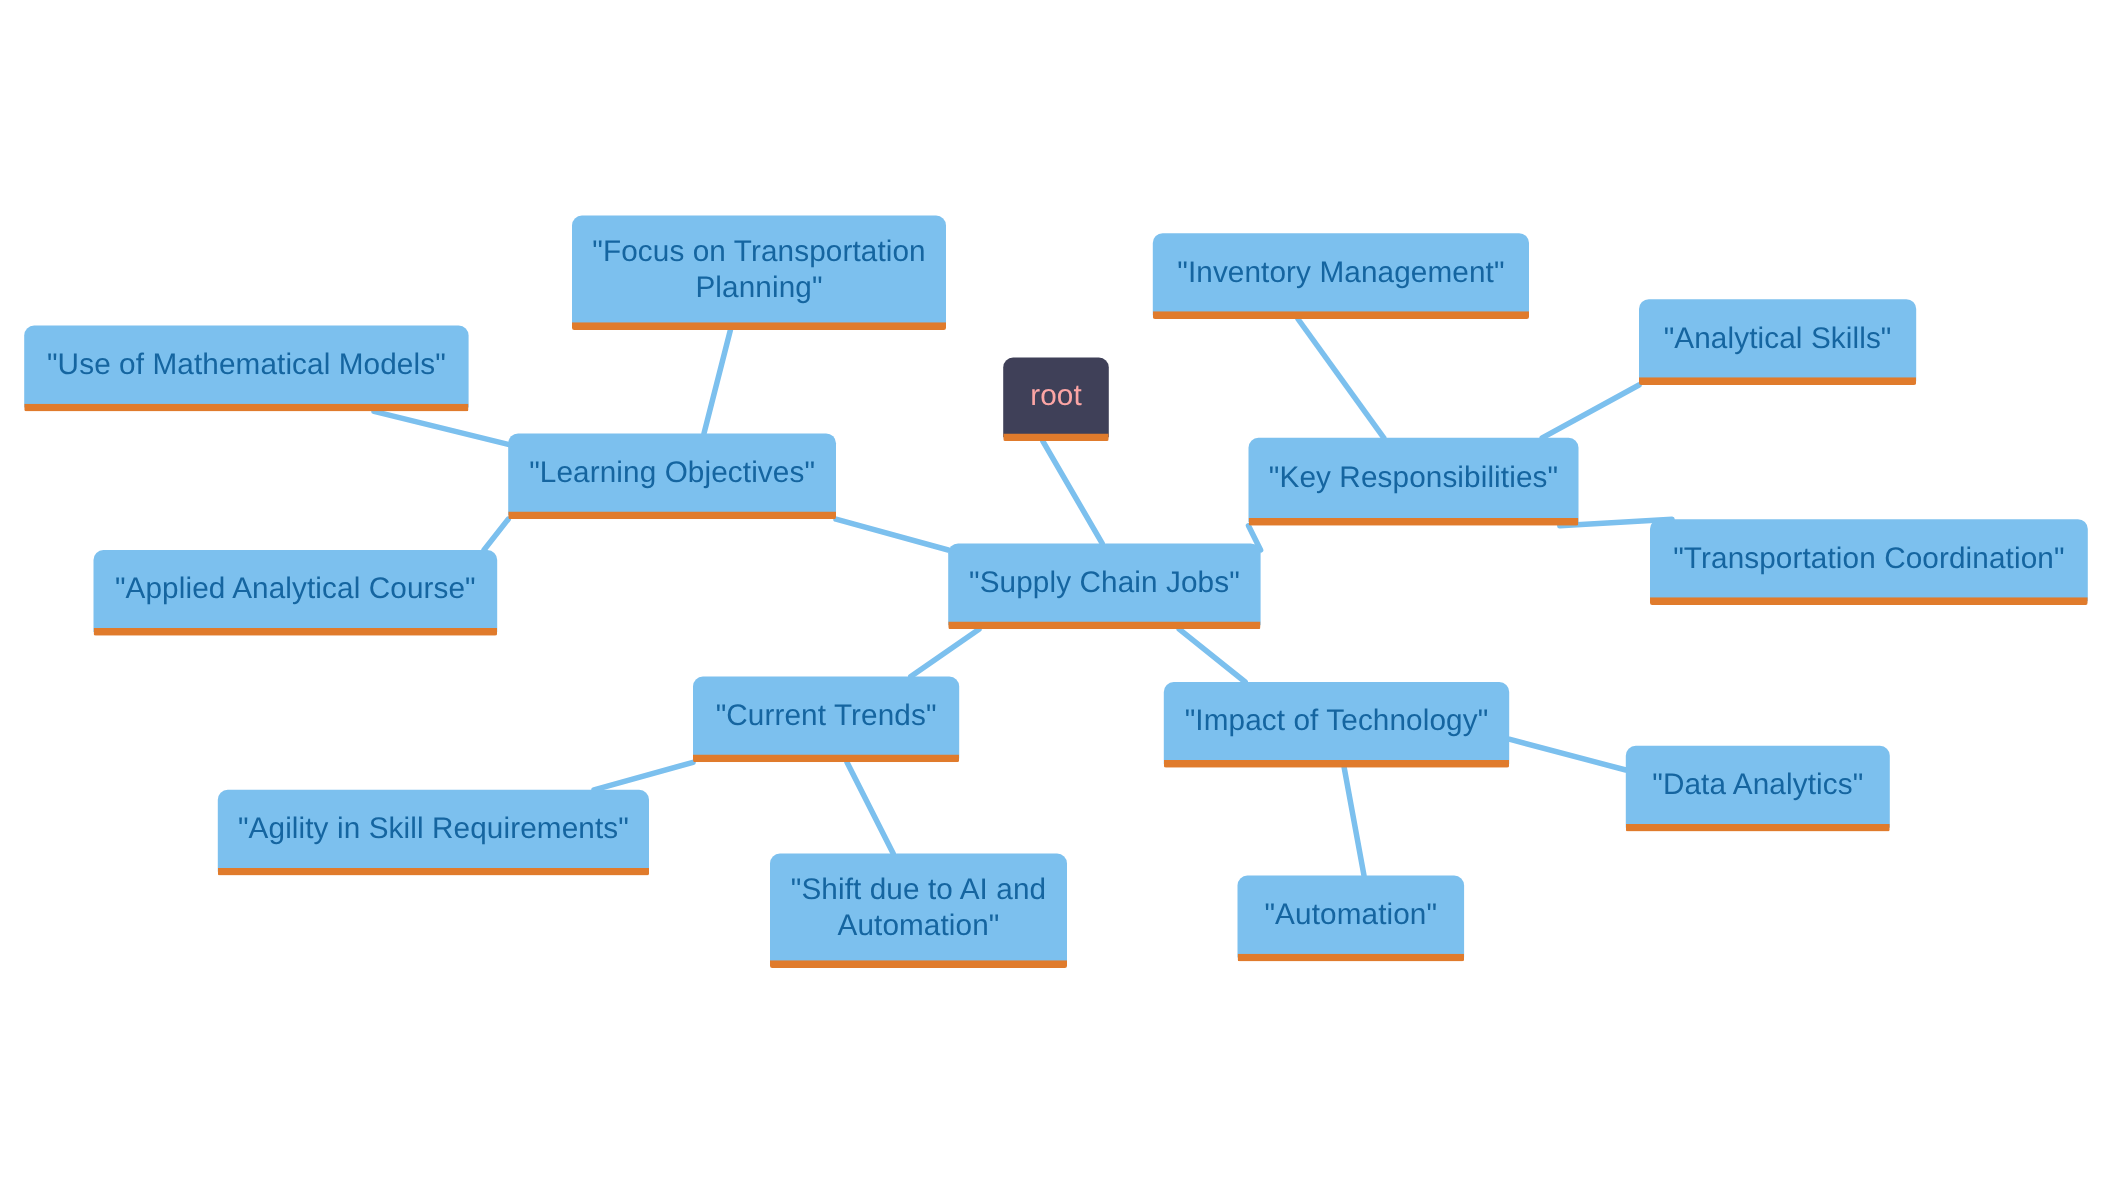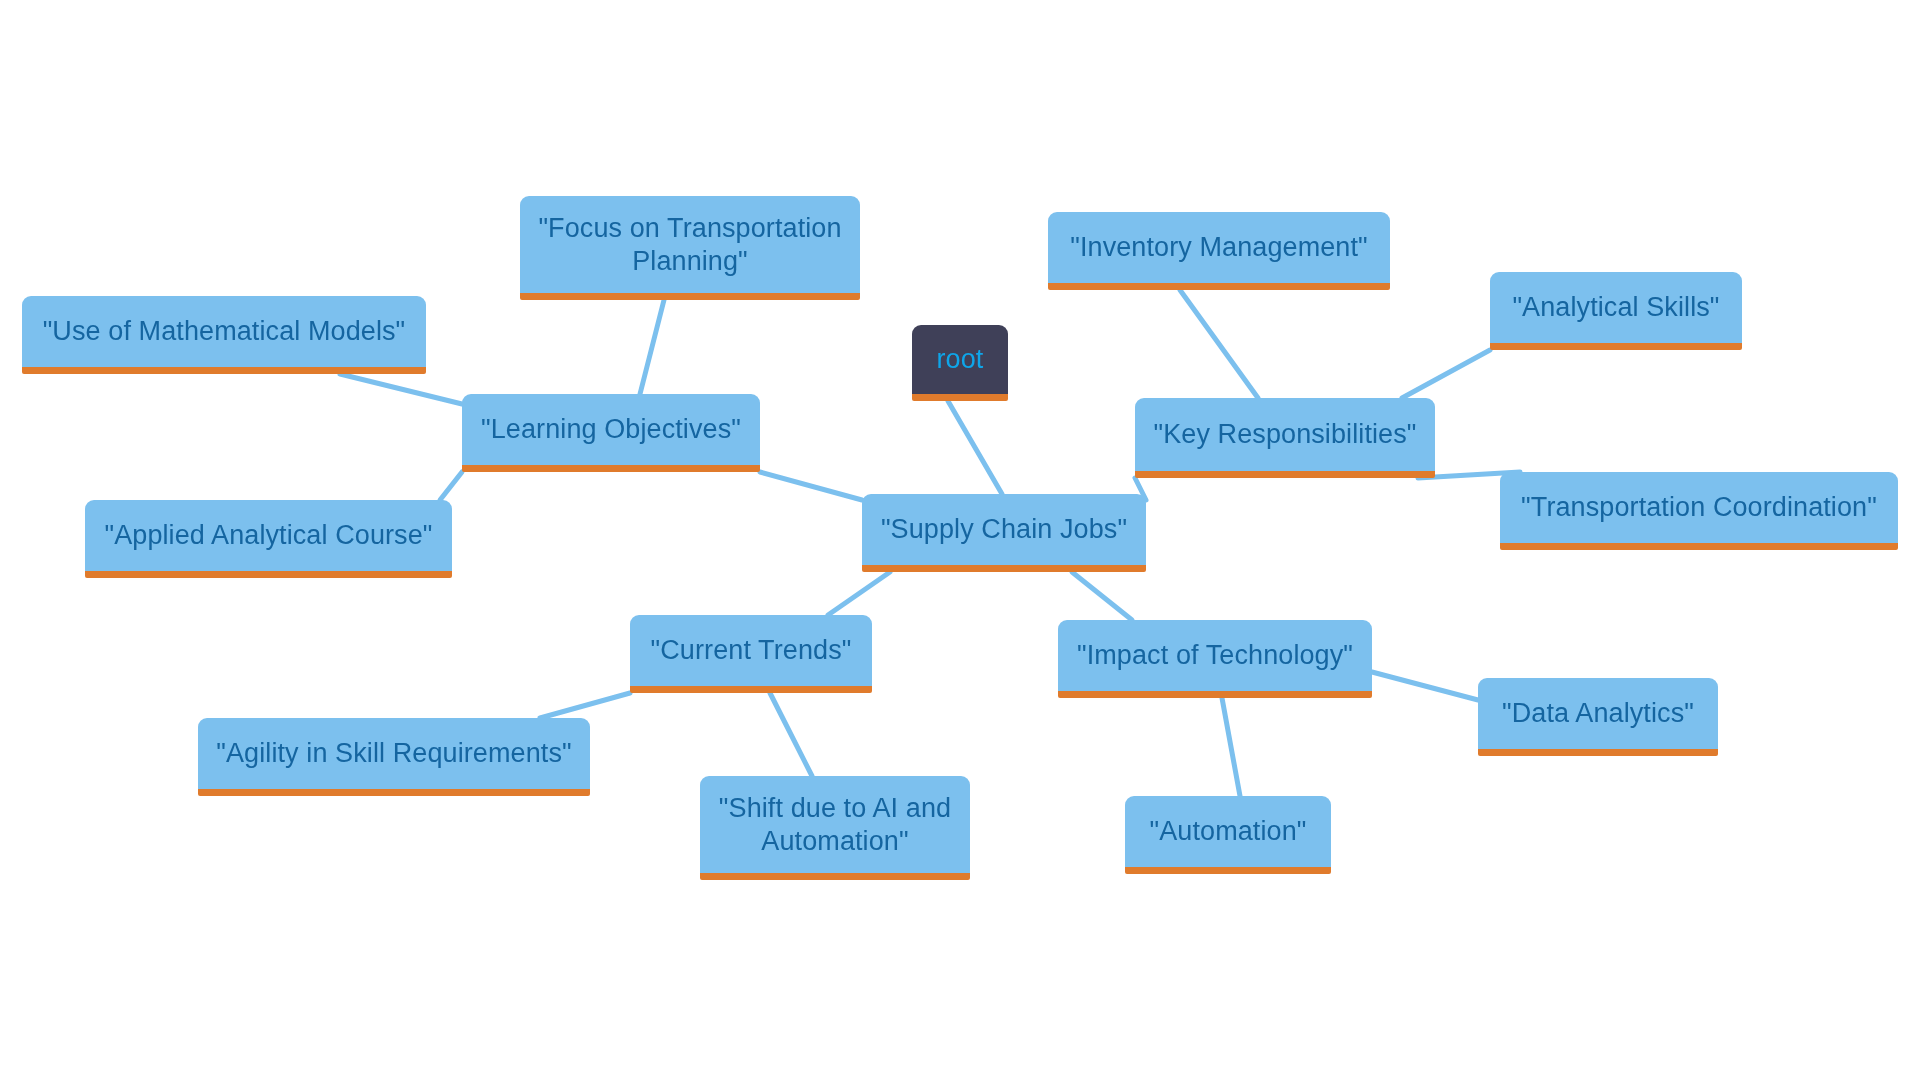--- a/index.html
+++ b/index.html
@@ -40,21 +40,21 @@
     background: #7CC0EE;
     color: #1565A0;
     font-size: 27px;
     line-height: 1.22;
     letter-spacing: 0.1px;
     padding: 4px 12px;
     white-space: pre-line;
   }
   .node.root {
     background: #3F4058;
-    color: #0ea5e9;
+    color: #fca5a5;
     font-size: 27px;
   }
 </style>
 </head>
 <body style="background: rgb(255, 255, 255);">
 
 <div id="mindmap-canvas">
   <svg id="edge-layer" viewBox="0 0 1920 1080">
       <line x1="948" y1="401" x2="1002" y2="494" stroke="#7CC0EE" stroke-width="5" stroke-linecap="round"></line>
       <line x1="862" y1="500" x2="760" y2="472" stroke="#7CC0EE" stroke-width="5" stroke-linecap="round"></line>

